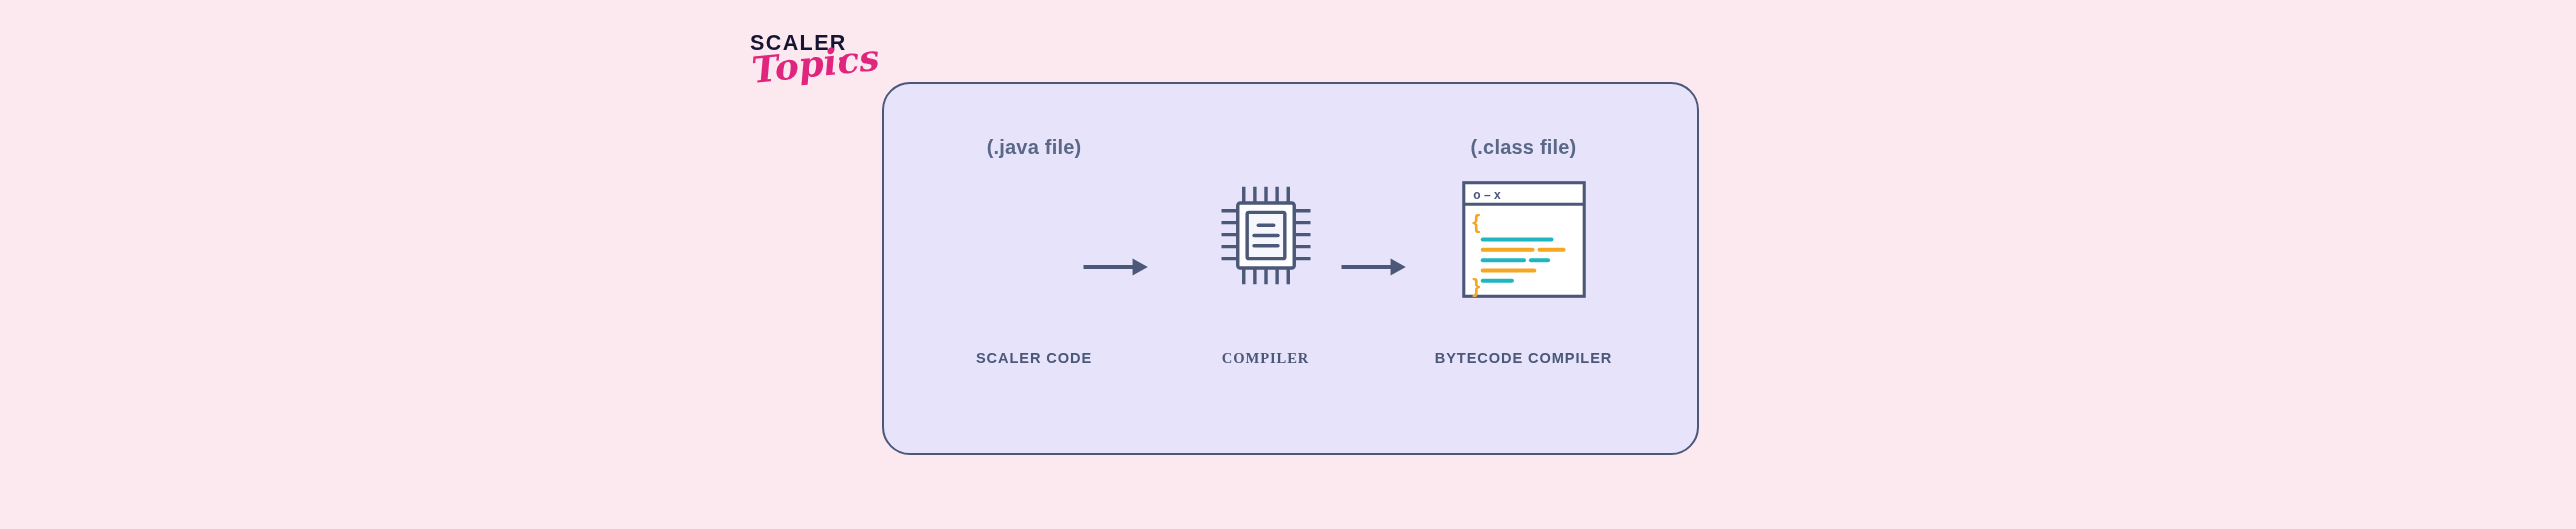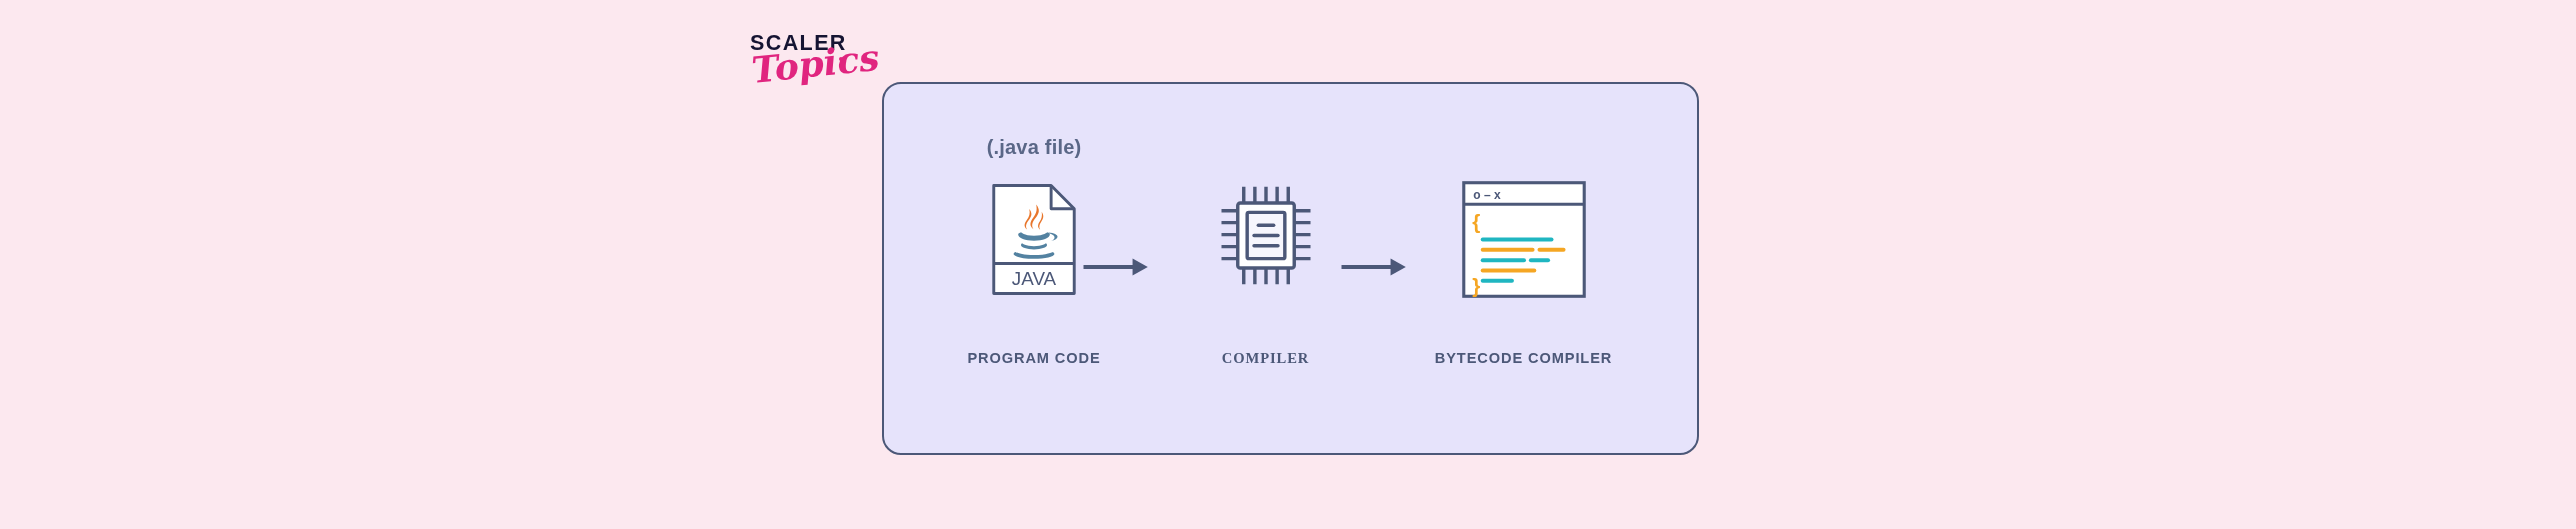--- a/index.html
+++ b/index.html
@@ -59,21 +59,21 @@
 
   
   .panel {
     position: absolute;
     left: 882px;
     top: 82px;
     width: 817px;
     height: 373px;
     background: #e6e3fb;
     border: 2.6px solid #4c5878;
-    border-radius: 19px;
+    border-radius: 28px;
     box-sizing: border-box;
   }
 
   
   .stage {
     position: absolute;
     top: 0;
     height: 100%;
     text-align: center;
   }
@@ -152,61 +152,22 @@
   <div class="logo-word">SCALER</div>
   <div class="logo-dot"></div>
   <div class="logo-script">Topics</div>
 </div>
 
 <div class="panel">
 
   <div class="stage stage-source">
     <div class="caption-top">(.java file)</div>
 
-    <div class="doc">
-      <svg width="86" height="113" viewBox="0 0 100 132">
-
-        <path d="M3 3 H70 L97 30 V129 H3 Z" fill="#ffffff" stroke="#4c5878" stroke-width="3.4" stroke-linejoin="round"></path>
-
-        <path d="M70 3 L70 30 L97 30" fill="none" stroke="#4c5878" stroke-width="3.4" stroke-linejoin="round"></path>
-
-        <line x1="3" y1="94" x2="97" y2="94" stroke="#4c5878" stroke-width="3.4"></line>
-
-        <g fill="#e8762c">
-          <path d="M52.5 25 C57.5 31 56 35.5 52 40.5 C48 45.5 46.5 49.5 49.5 54
-                   C44 50 45.5 45 49 40.5 C52.5 36 54 31.5 52.5 25 Z"></path>
-          <path d="M44.5 30.5 C48.5 35.5 47.2 39.2 44 43.3 C40.8 47.4 39.6 50.7 42 54.4
-                   C37.5 51.1 38.7 47 41.6 43.3 C44.5 39.6 45.7 35.9 44.5 30.5 Z"></path>
-          <path d="M59 33.5 C62 38 61 41.3 58.6 44.9 C56.2 48.5 55.4 51.4 57.2 54.6
-                   C53.6 51.7 54.5 48.1 56.7 44.9 C58.9 41.7 59.8 38.4 59 33.5 Z"></path>
-        </g>
-
-        <g fill="#5382a1">
-
-          <path d="M35 57.5 C35 57.5 38 61.5 50 61.5 C62 61.5 65.5 57.5 65.5 57.5
-                   C67.5 58 68.5 59 68.5 60.3 C68.5 64.5 60 67.5 50 67.5
-                   C40 67.5 31.5 64.5 31.5 60.3 C31.5 59 32.8 58 35 57.5 Z"></path>
-
-          <path d="M67 57.8 C73.5 58.4 77.5 60.4 77.5 62.8 C77.5 65 74.5 66.7 70 67.6
-                   C72.5 66.6 74 65.2 74 63.6 C74 61.5 71.3 59.7 67.2 58.8 Z"></path>
-
-          <path d="M36 70.5 C36 70.5 40.5 73.8 50 73.8 C59.5 73.8 64 70.5 64 70.5
-                   C64.8 71 65.2 71.7 65.2 72.5 C65.2 75.3 58.4 77.6 50 77.6
-                   C41.6 77.6 34.8 75.3 34.8 72.5 C34.8 71.7 35.2 71 36 70.5 Z"></path>
-
-          <path d="M28 80.5 C28 80.5 35.5 84.2 50 84.2 C64.5 84.2 72 80.5 72 80.5
-                   C73.2 81.1 73.8 81.9 73.8 82.8 C73.8 86 63.2 88.6 50 88.6
-                   C36.8 88.6 26.2 86 26.2 82.8 C26.2 81.9 26.8 81.1 28 80.5 Z"></path>
-        </g>
-
-        <text x="50" y="119" text-anchor="middle" font-family="Liberation Sans, sans-serif" font-size="22" fill="#4c5878">JAVA</text>
-      </svg>
-    </div>
-
-    <div class="caption-bottom">PROGRAM CODE</div>
+
+    <div class="caption-bottom">SCALER CODE</div>
   </div>
 
   <div class="arrow arrow-1">
     <svg width="67" height="22" viewBox="0 0 78 26">
       <line x1="0" y1="13" x2="60" y2="13" stroke="#4c5878" stroke-width="5"></line>
       <path d="M58 3 L76 13 L58 23 Z" fill="#4c5878"></path>
     </svg>
   </div>
 
   <div class="stage stage-compiler">
@@ -255,20 +216,21 @@
   </div>
 
   <div class="arrow arrow-2">
     <svg width="67" height="22" viewBox="0 0 78 26">
       <line x1="0" y1="13" x2="60" y2="13" stroke="#4c5878" stroke-width="5"></line>
       <path d="M58 3 L76 13 L58 23 Z" fill="#4c5878"></path>
     </svg>
   </div>
 
   <div class="stage stage-bytecode">
+    <div class="caption-top">(.class file)</div>
 
     <div class="window">
       <svg width="124" height="117" viewBox="0 0 144 136">
 
         <rect x="2" y="2" width="140" height="132" fill="#ffffff" stroke="#4c5878" stroke-width="3.6"></rect>
 
         <line x1="2" y1="27" x2="142" y2="27" stroke="#4c5878" stroke-width="3.6"></line>
 
         <text x="13" y="21" font-family="Liberation Sans, sans-serif" font-size="14" font-weight="bold" fill="#4c5878">o – x</text>
 

